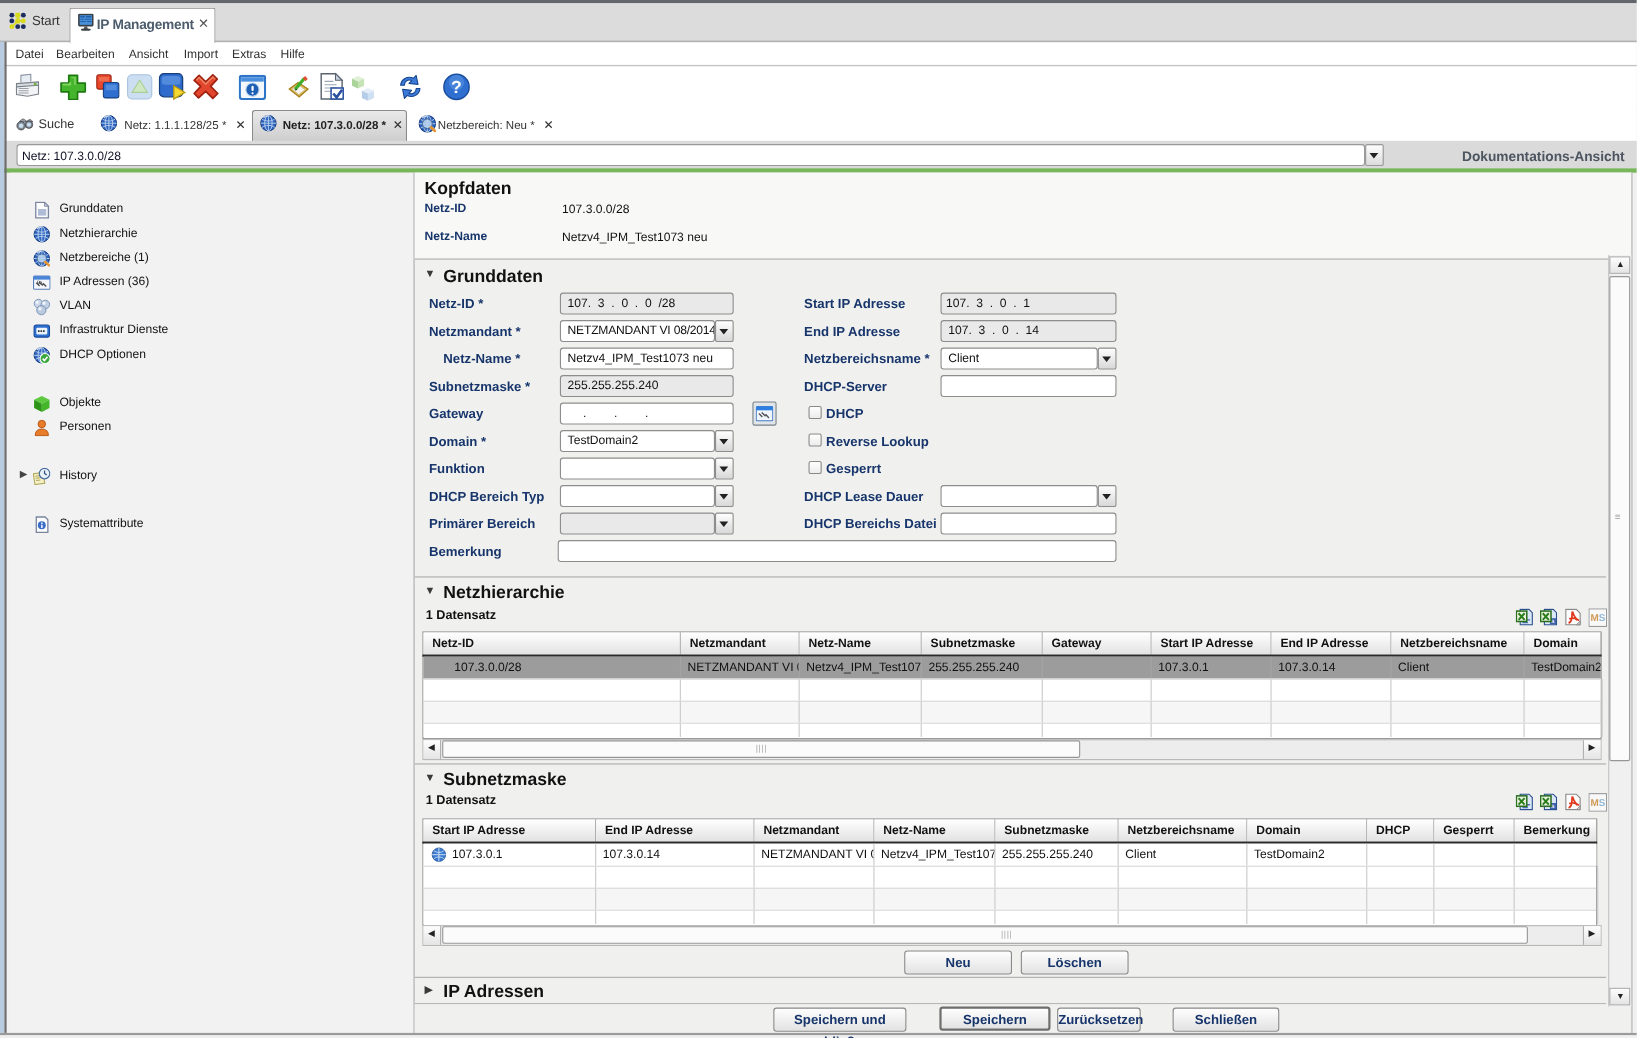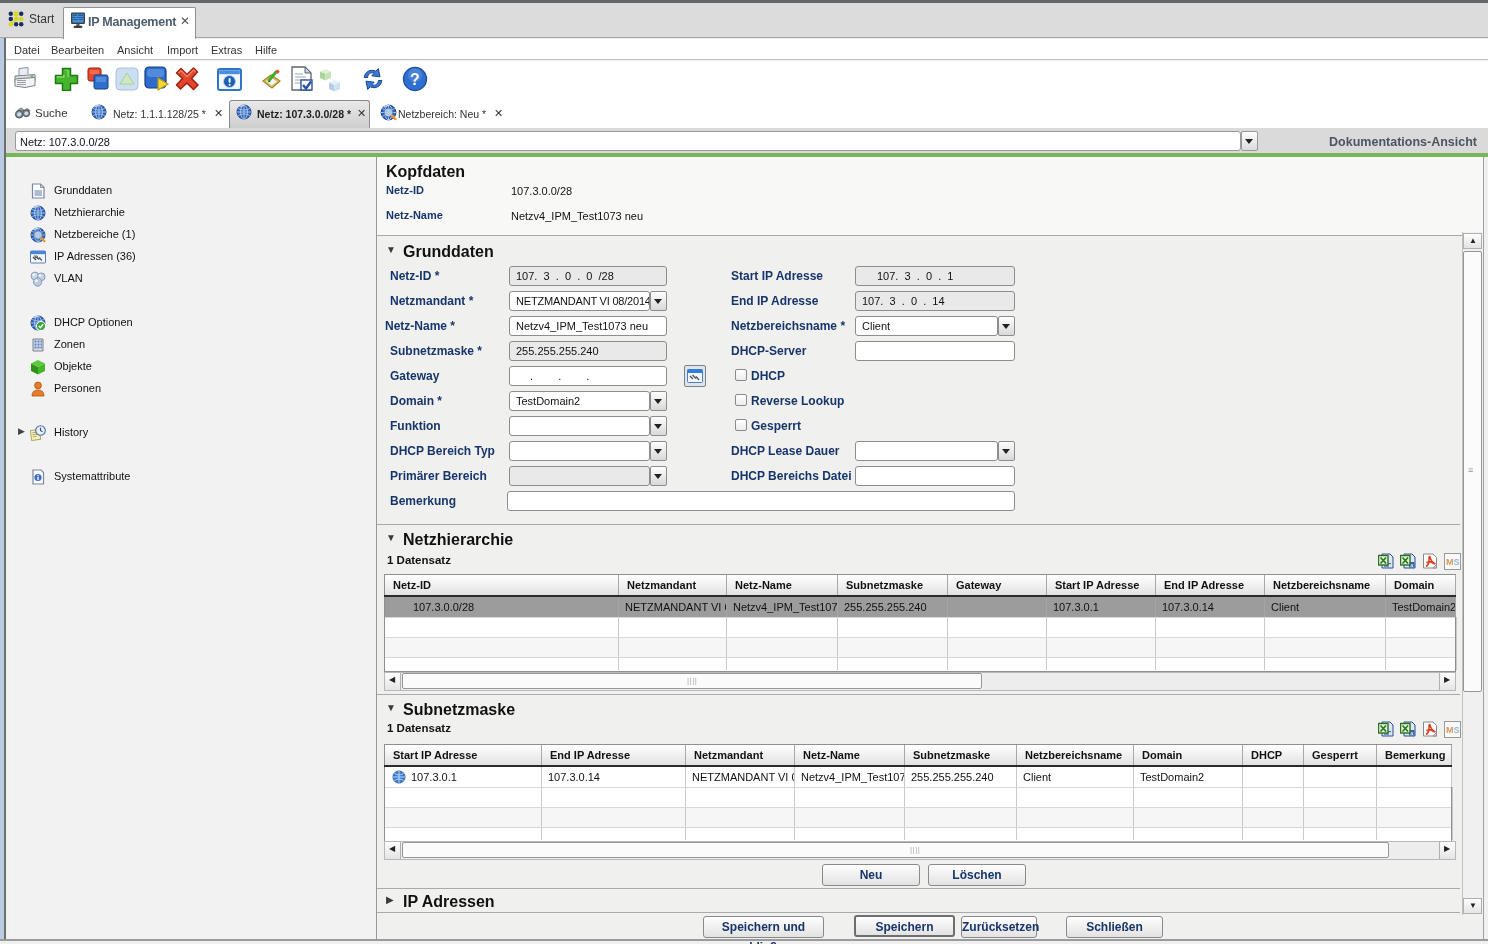--- a/index.html
+++ b/index.html
@@ -246,38 +246,39 @@
       <svg style="position:absolute;left:21px;top:3px" width="16" height="16" viewBox="0 0 16 16">
         <circle cx="5" cy="5" r="3.9" fill="#ccd8e8" stroke="#7e96b8" stroke-width="0.9"></circle>
         <circle cx="3.8" cy="3.8" r="1.4" fill="#f0f5fa"></circle>
         <circle cx="11.2" cy="5.8" r="3.9" fill="#c2d0e4" stroke="#7e96b8" stroke-width="0.9"></circle>
         <circle cx="10" cy="4.6" r="1.4" fill="#eef3f9"></circle>
         <circle cx="7.6" cy="11" r="4.2" fill="#bccadf" stroke="#7e96b8" stroke-width="0.9"></circle>
         <circle cx="6.3" cy="9.7" r="1.5" fill="#edf2f8"></circle>
       </svg>
       <span class="txt">VLAN</span>
     </div>
+    <div class="sbrow" style="top:133px">
+      <svg style="position:absolute;left:21px;top:3px" width="16" height="16" viewBox="0 0 16 16">
+        <rect x="1" y="2.5" width="14" height="11" rx="2" fill="#2e6fd0" stroke="#1a4c9c" stroke-width="1"></rect>
+        <rect x="3" y="5" width="10" height="6" rx="1" fill="#eaf2fa"></rect>
+        <path d="M4.5 8 h1.5 M6.8 8 h1.5 M9.1 8 h1.5" stroke="#333" stroke-width="1.6"></path>
+      </svg>
+      <span class="txt">Infrastruktur Dienste</span>
+    </div>
     <div class="sbrow" style="top:155px">
       <svg style="position:absolute;left:21px;top:3px" width="16" height="16" viewBox="0 0 16 16">
         <circle cx="8" cy="8" r="7" fill="#2e63be"></circle>
         <circle cx="8" cy="8" r="7" fill="none" stroke="#153a7e" stroke-width="0.9"></circle>
         <path d="M8 1 v14 M1 8 h14 M2.2 4.2 c3.2 2.4 8.4 2.4 11.6 0 M2.2 11.8 c3.2-2.4 8.4-2.4 11.6 0" stroke="#b9d2f0" stroke-width="0.85" fill="none"></path>
         <ellipse cx="8" cy="8" rx="3.4" ry="7" fill="none" stroke="#b9d2f0" stroke-width="0.85"></ellipse>
         <path d="M3.5 3 a7 7 0 0 1 4 -1.8" stroke="#e8f1fb" stroke-width="1.4" fill="none" opacity="0.8"></path>
         <circle cx="11" cy="11" r="4.6" fill="#3aa83a" stroke="#fff" stroke-width="1"></circle>
         <path d="M8.8 11 l1.6 1.7 2.8-3.4" stroke="#fff" stroke-width="1.4" fill="none"></path>
       </svg>
       <span class="txt">DHCP Optionen</span>
-    </div>
-    <div class="sbrow" style="top:177px">
-      <svg style="position:absolute;left:21px;top:3px" width="16" height="16" viewBox="0 0 16 16">
-        <path d="M3 2 L13 2 L13 14 L3 14 Z" fill="#d8dce2" stroke="#7a8290" stroke-width="1"></path>
-        <path d="M4.5 3.5 h2 v2 h-2 Z M7.5 3.5 h2 v2 h-2 Z M10.5 3.5 h1.5 v2 h-1.5 Z M4.5 6.5 h2 v2 h-2 Z M7.5 6.5 h2 v2 h-2 Z M10.5 6.5 h1.5 v2 h-1.5 Z M4.5 9.5 h2 v2 h-2 Z M7.5 9.5 h2 v2 h-2 Z M10.5 9.5 h1.5 v2 h-1.5 Z" fill="#5a87c8"></path>
-      </svg>
-      <span class="txt">Zonen</span>
     </div>
     <div class="sbrow" style="top:221px">
       <svg style="position:absolute;left:21px;top:3px" width="16" height="16" viewBox="0 0 16 16">
         <circle cx="8" cy="4.5" r="3.4" fill="#e87c28" stroke="#b4500e" stroke-width="0.8"></circle>
         <path d="M2 15 Q2 9 8 9 Q14 9 14 15 Z" fill="#e87c28" stroke="#b4500e" stroke-width="0.8"></path>
       </svg>
       <span class="txt">Personen</span>
     </div>
     <div class="sbrow" style="top:199px">
       <svg style="position:absolute;left:21px;top:3px" width="16" height="16" viewBox="0 0 16 16">
@@ -314,21 +315,21 @@
     <span class="val" style="left:134px;top:28px">107.3.0.0/28</span>
     <span class="navlbl" style="left:9px;top:52px;font-size:11px">Netz-Name</span>
     <span class="val" style="left:134px;top:53px">Netzv4_IPM_Test1073 neu</span>
     <span style="position:absolute;left:9px;top:87px;font-size:10px;color:#3a3a3a">▼</span>
     <span class="sectitle" style="left:26px;top:86px">Grunddaten</span>
     <span class="navlbl" style="left:13px;top:112px">Netz-ID *</span>
     <div class="inp dis" style="left:132px;top:109px;width:158px;padding-left:6px">107.&nbsp; 3&nbsp; .&nbsp; 0&nbsp; .&nbsp; 0&nbsp; /28</div>
     <span class="navlbl" style="left:13px;top:137px">Netzmandant *</span>
     <div class="inp" style="left:132px;top:134px;width:141px;padding-left:6px"><span style="letter-spacing:-0.2px">NETZMANDANT VI 08/2014</span></div>
     <div class="combtn" style="left:273px;top:134px"></div>
-    <span class="navlbl" style="left:8px;top:162px">Netz-Name *</span>
+    <span class="navlbl" style="left:26px;top:162px">Netz-Name *</span>
     <div class="inp" style="left:132px;top:159px;width:158px;padding-left:6px">Netzv4_IPM_Test1073 neu</div>
     <span class="navlbl" style="left:13px;top:187px">Subnetzmaske *</span>
     <div class="inp dis" style="left:132px;top:184px;width:158px;padding-left:6px">255.255.255.240</div>
     <span class="navlbl" style="left:13px;top:212px">Gateway</span>
     <div class="inp" style="left:132px;top:209px;width:158px;padding-left:6px"><span style="letter-spacing:11px">&nbsp;.&nbsp;.&nbsp;.</span></div>
     <div style="position:absolute;left:307px;top:208px;width:22px;height:22px;border:1px solid #7a8288;border-radius:2px;background:#dfe5e8">
       <svg width="16" height="16" viewBox="0 0 16 16" style="position:absolute;left:2px;top:2px">
         <rect x="0.5" y="1.5" width="15" height="13" rx="1" fill="#f0f6fc" stroke="#4a7ec8" stroke-width="1"></rect>
         <rect x="0.5" y="1.5" width="15" height="3.5" fill="#2e7de0"></rect>
         <path d="M3 8 L6 11 M5.5 7 L9 10.5 M9 8.5 L12 12" stroke="#555" stroke-width="1.3"></path>
@@ -342,21 +343,21 @@
     <div class="combtn" style="left:273px;top:259px"></div>
     <span class="navlbl" style="left:13px;top:287px">DHCP Bereich Typ</span>
     <div class="inp" style="left:132px;top:284px;width:141px;padding-left:6px"></div>
     <div class="combtn" style="left:273px;top:284px"></div>
     <span class="navlbl" style="left:13px;top:312px">Primärer Bereich</span>
     <div class="inp dis" style="left:132px;top:309px;width:141px;padding-left:6px"></div>
     <div class="combtn" style="left:273px;top:309px"></div>
     <span class="navlbl" style="left:13px;top:337px">Bemerkung</span>
     <div class="inp" style="left:130px;top:334px;width:508px;padding-left:6px"></div>
     <span class="navlbl" style="left:354px;top:112px">Start IP Adresse</span>
-    <div class="inp dis" style="left:478px;top:109px;width:160px;padding-left:21px">107.&nbsp; 3&nbsp; .&nbsp; 0&nbsp; .&nbsp; 1</div>
+    <div class="inp dis" style="left:478px;top:109px;width:160px;padding-left:4px">107.&nbsp; 3&nbsp; .&nbsp; 0&nbsp; .&nbsp; 1</div>
     <span class="navlbl" style="left:354px;top:137px">End IP Adresse</span>
     <div class="inp dis" style="left:478px;top:134px;width:160px;padding-left:6px">107.&nbsp; 3&nbsp; .&nbsp; 0&nbsp; .&nbsp; 14</div>
     <span class="navlbl" style="left:354px;top:162px">Netzbereichsname *</span>
     <div class="inp" style="left:478px;top:159px;width:143px;padding-left:6px">Client</div>
     <div class="combtn" style="left:621px;top:159px"></div>
     <span class="navlbl" style="left:354px;top:187px">DHCP-Server</span>
     <div class="inp" style="left:478px;top:184px;width:160px;padding-left:6px"></div>
     <div class="cb" style="left:358px;top:212px"></div>
     <span class="navlbl" style="left:374px;top:212px">DHCP</span>
     <div class="cb" style="left:358px;top:237px"></div>

